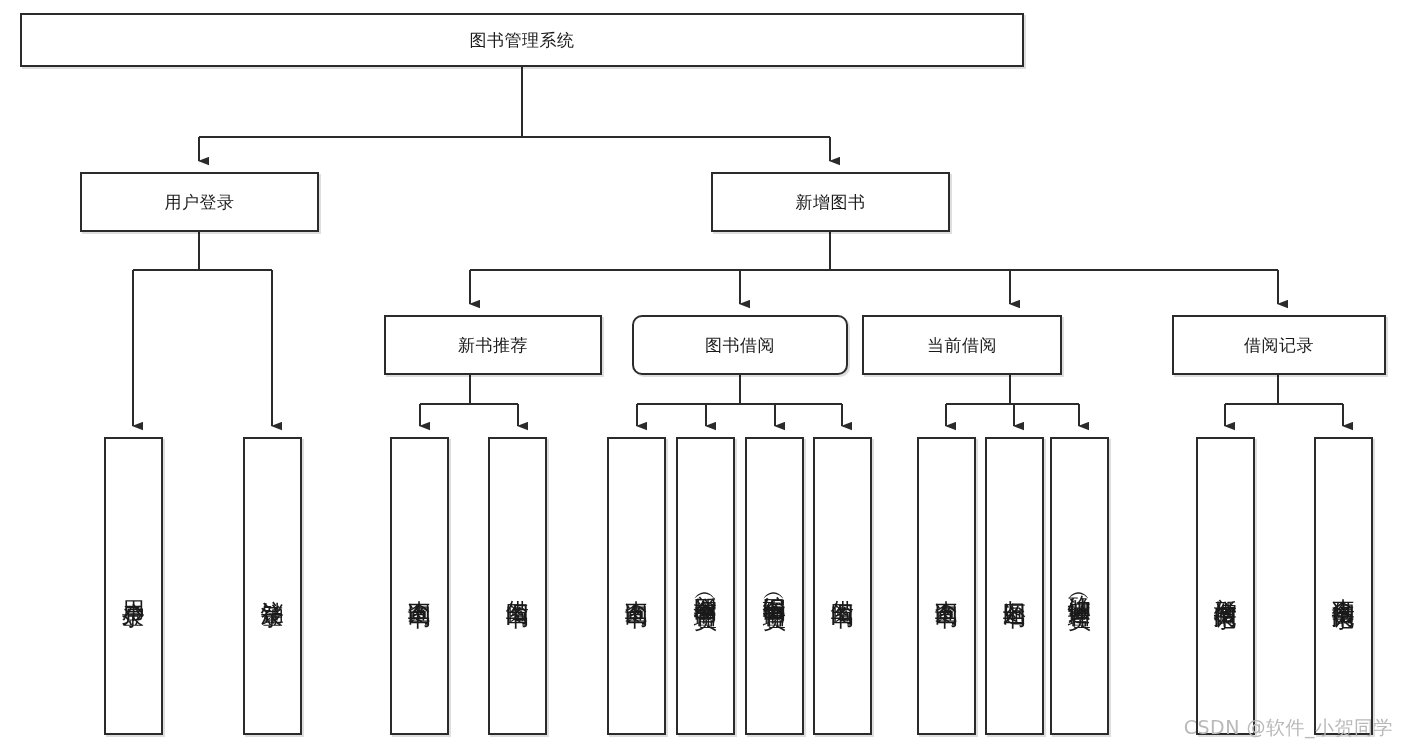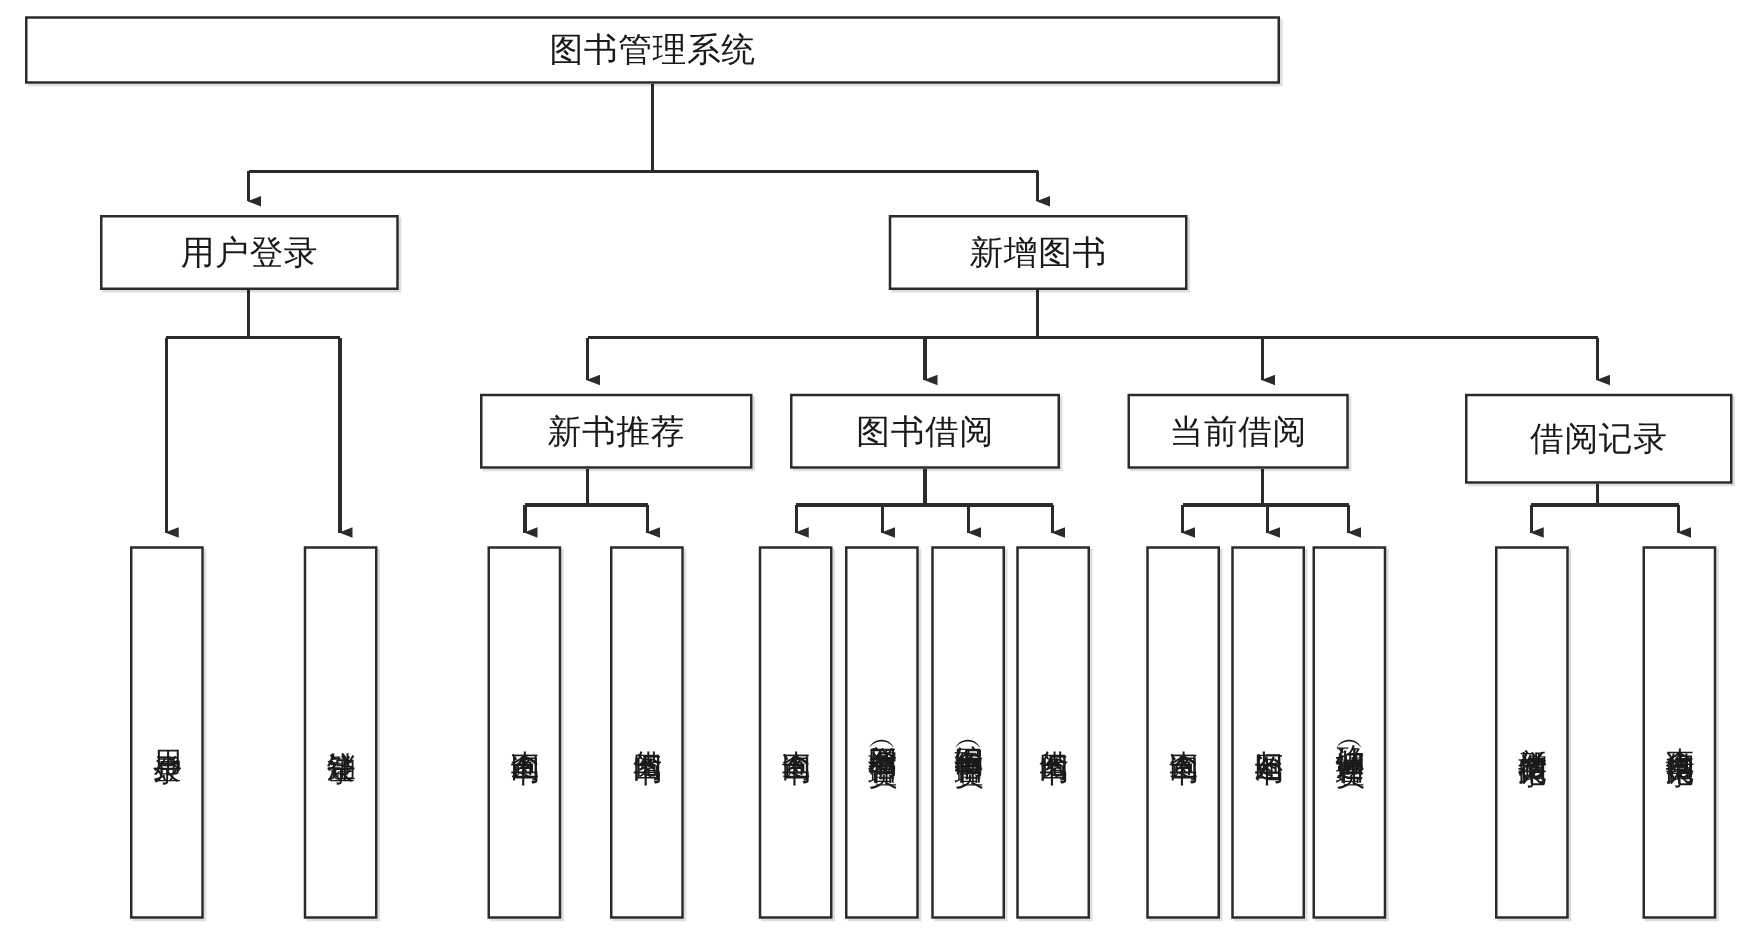--- a/index.html
+++ b/index.html
@@ -27,21 +27,21 @@
     border: 2px solid #2b2b2b;
     background: #ffffff;
     box-shadow: 2px 2px 0 rgba(0,0,0,0.13);
   }
   .node-label-h {
     position: absolute;
     left: 0; right: 0; top: 0; bottom: 0;
     display: flex;
     align-items: center;
     justify-content: center;
-    font-size: 27px;
+    font-size: 17px;
     color: #1a1a1a;
     letter-spacing: 0.5px;
     white-space: nowrap;
   }
   .node-label-v {
     position: absolute;
     left: 0; right: 0; top: 0; bottom: 0;
     display: flex;
     align-items: center;
     justify-content: center;
@@ -131,27 +131,27 @@
   <div class="node-box" style="left:80px; top:172px; width:239px; height:60px;">
     <span class="node-label-h">用户登录</span>
   </div>
   <div class="node-box" style="left:711px; top:172px; width:239px; height:60px;">
     <span class="node-label-h">新增图书</span>
   </div>
 
   <div class="node-box" style="left:361px; top:315px; width:218px; height:60px;margin-left:23px;">
     <span class="node-label-h">新书推荐</span>
   </div>
-  <div class="node-box" style="left:632px; top:315px; width:216px; height:60px;">
+  <div class="node-box" style="left:632px; top:315px; width:216px; height:60px;border-radius:10px;">
     <span class="node-label-h">图书借阅</span>
   </div>
-  <div class="node-box" style="left:902px; top:315px; width:177px; height:60px;">
+  <div class="node-box" style="left:862px; top:315px; width:200px; height:60px;">
     <span class="node-label-h">当前借阅</span>
   </div>
-  <div class="node-box" style="left:1172px; top:315px; width:214px; height:72px;">
+  <div class="node-box" style="left:1172px; top:315px; width:214px; height:60px;">
     <span class="node-label-h">借阅记录</span>
   </div>
 
   <div class="node-box" style="left:104px; top:437px; width:59px; height:298px;">
     <span class="node-label-v">用户登录</span>
   </div>
   <div class="node-box" style="left:243px; top:437px; width:59px; height:298px;">
     <span class="node-label-v">注销登录</span>
   </div>
 
@@ -185,13 +185,14 @@
     <span class="node-label-v">确认归还（管理员）</span>
   </div>
 
   <div class="node-box" style="left:1196px; top:437px; width:59px; height:298px;">
     <span class="node-label-v">新增借阅记录</span>
   </div>
   <div class="node-box" style="left:1314px; top:437px; width:59px; height:298px;">
     <span class="node-label-v">查询借阅记录</span>
   </div>
 
+  <div id="watermark">CSDN @软件_小贺同学</div>
 </div>
 
 </body></html>

